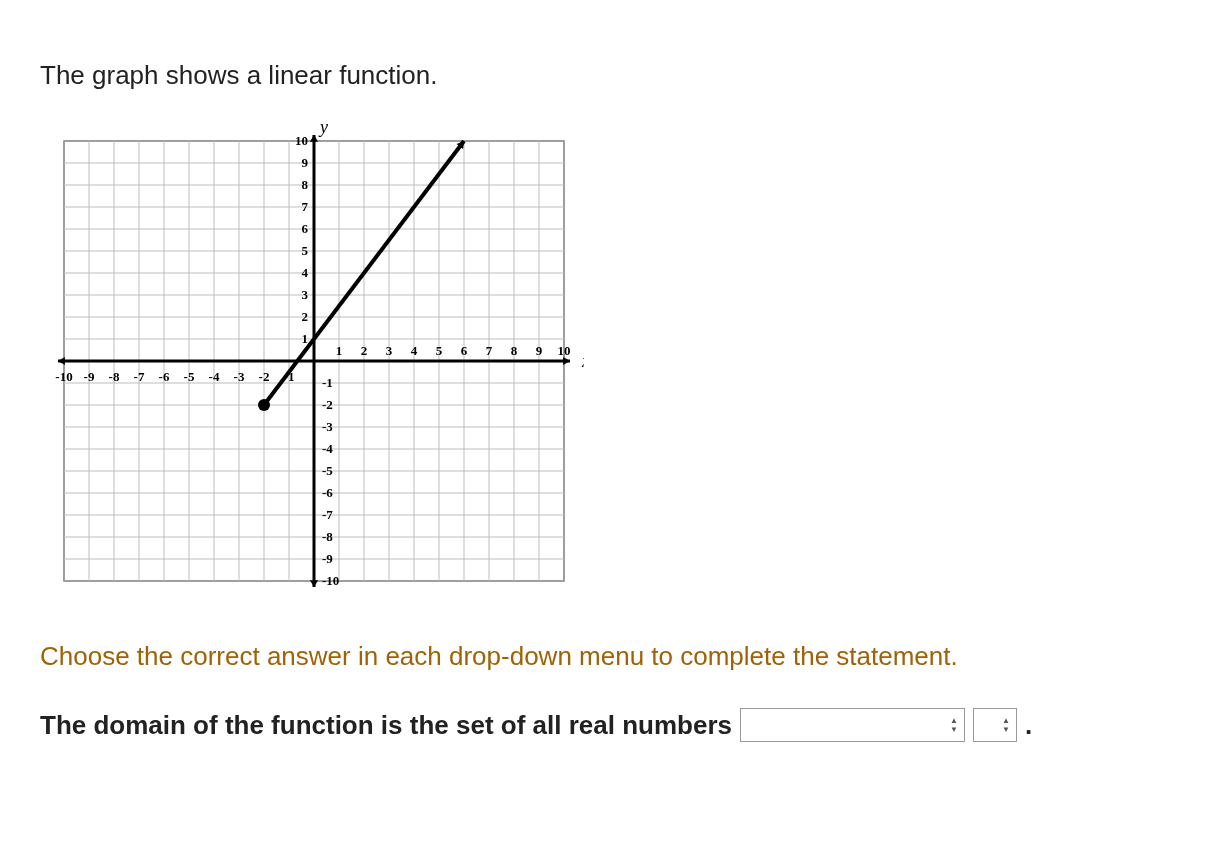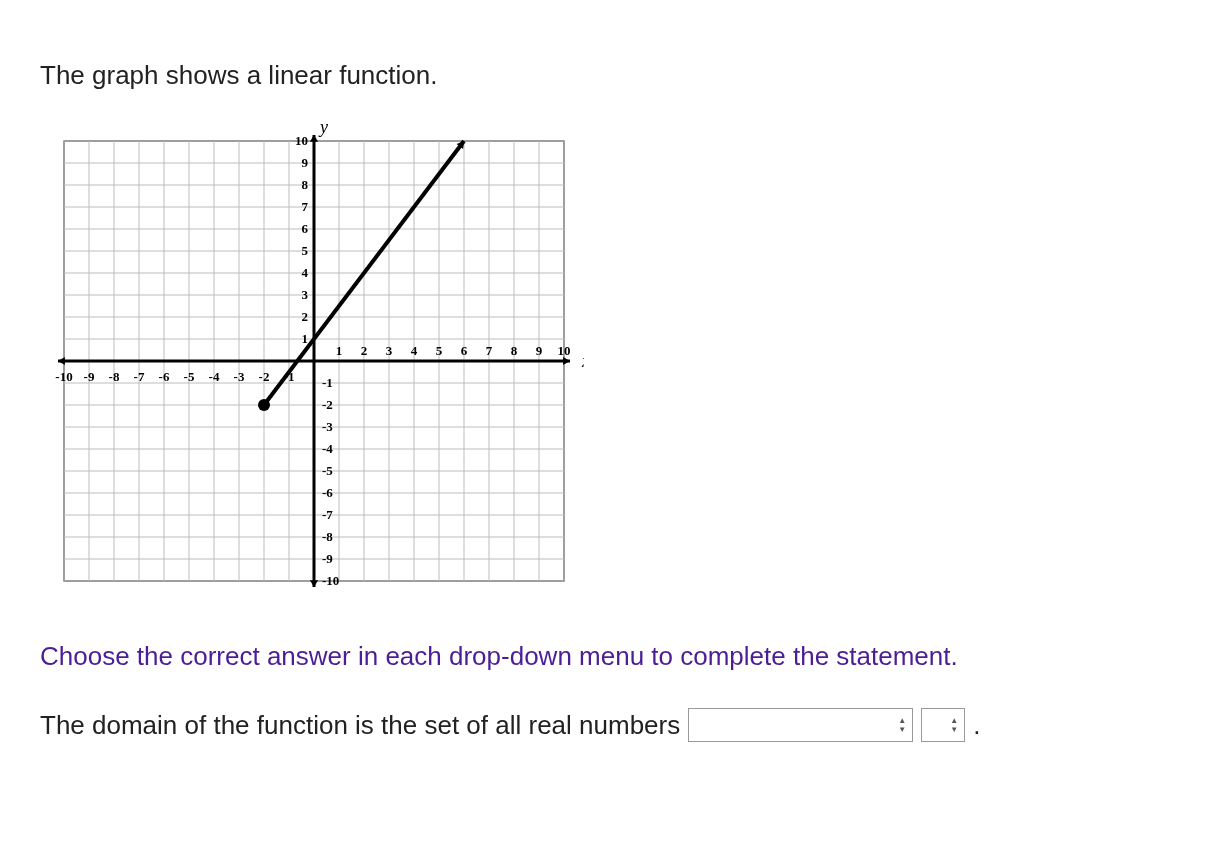--- a/index.html
+++ b/index.html
@@ -10,31 +10,31 @@
     background: #fff;
   }
   .title {
     font-size: 26px;
     font-weight: 400;
     margin-bottom: 30px;
     margin-top: 20px;
   }
   .instruction {
     font-size: 26px;
-    color: #4c1d95;
+    color: #a16207;
     font-weight: 400;
     margin-top: 30px;
     margin-bottom: 36px;
   }
   .statement-row {
     display: flex;
     align-items: center;
     gap: 8px;
     font-size: 26px;
-    font-weight: 400;
+    font-weight: 700;
     flex-wrap: wrap;
   }
   .dropdown {
     display: inline-flex;
     align-items: center;
     justify-content: flex-end;
     border: 1px solid #999;
     height: 34px;
     padding: 0 6px;
     box-sizing: border-box;

